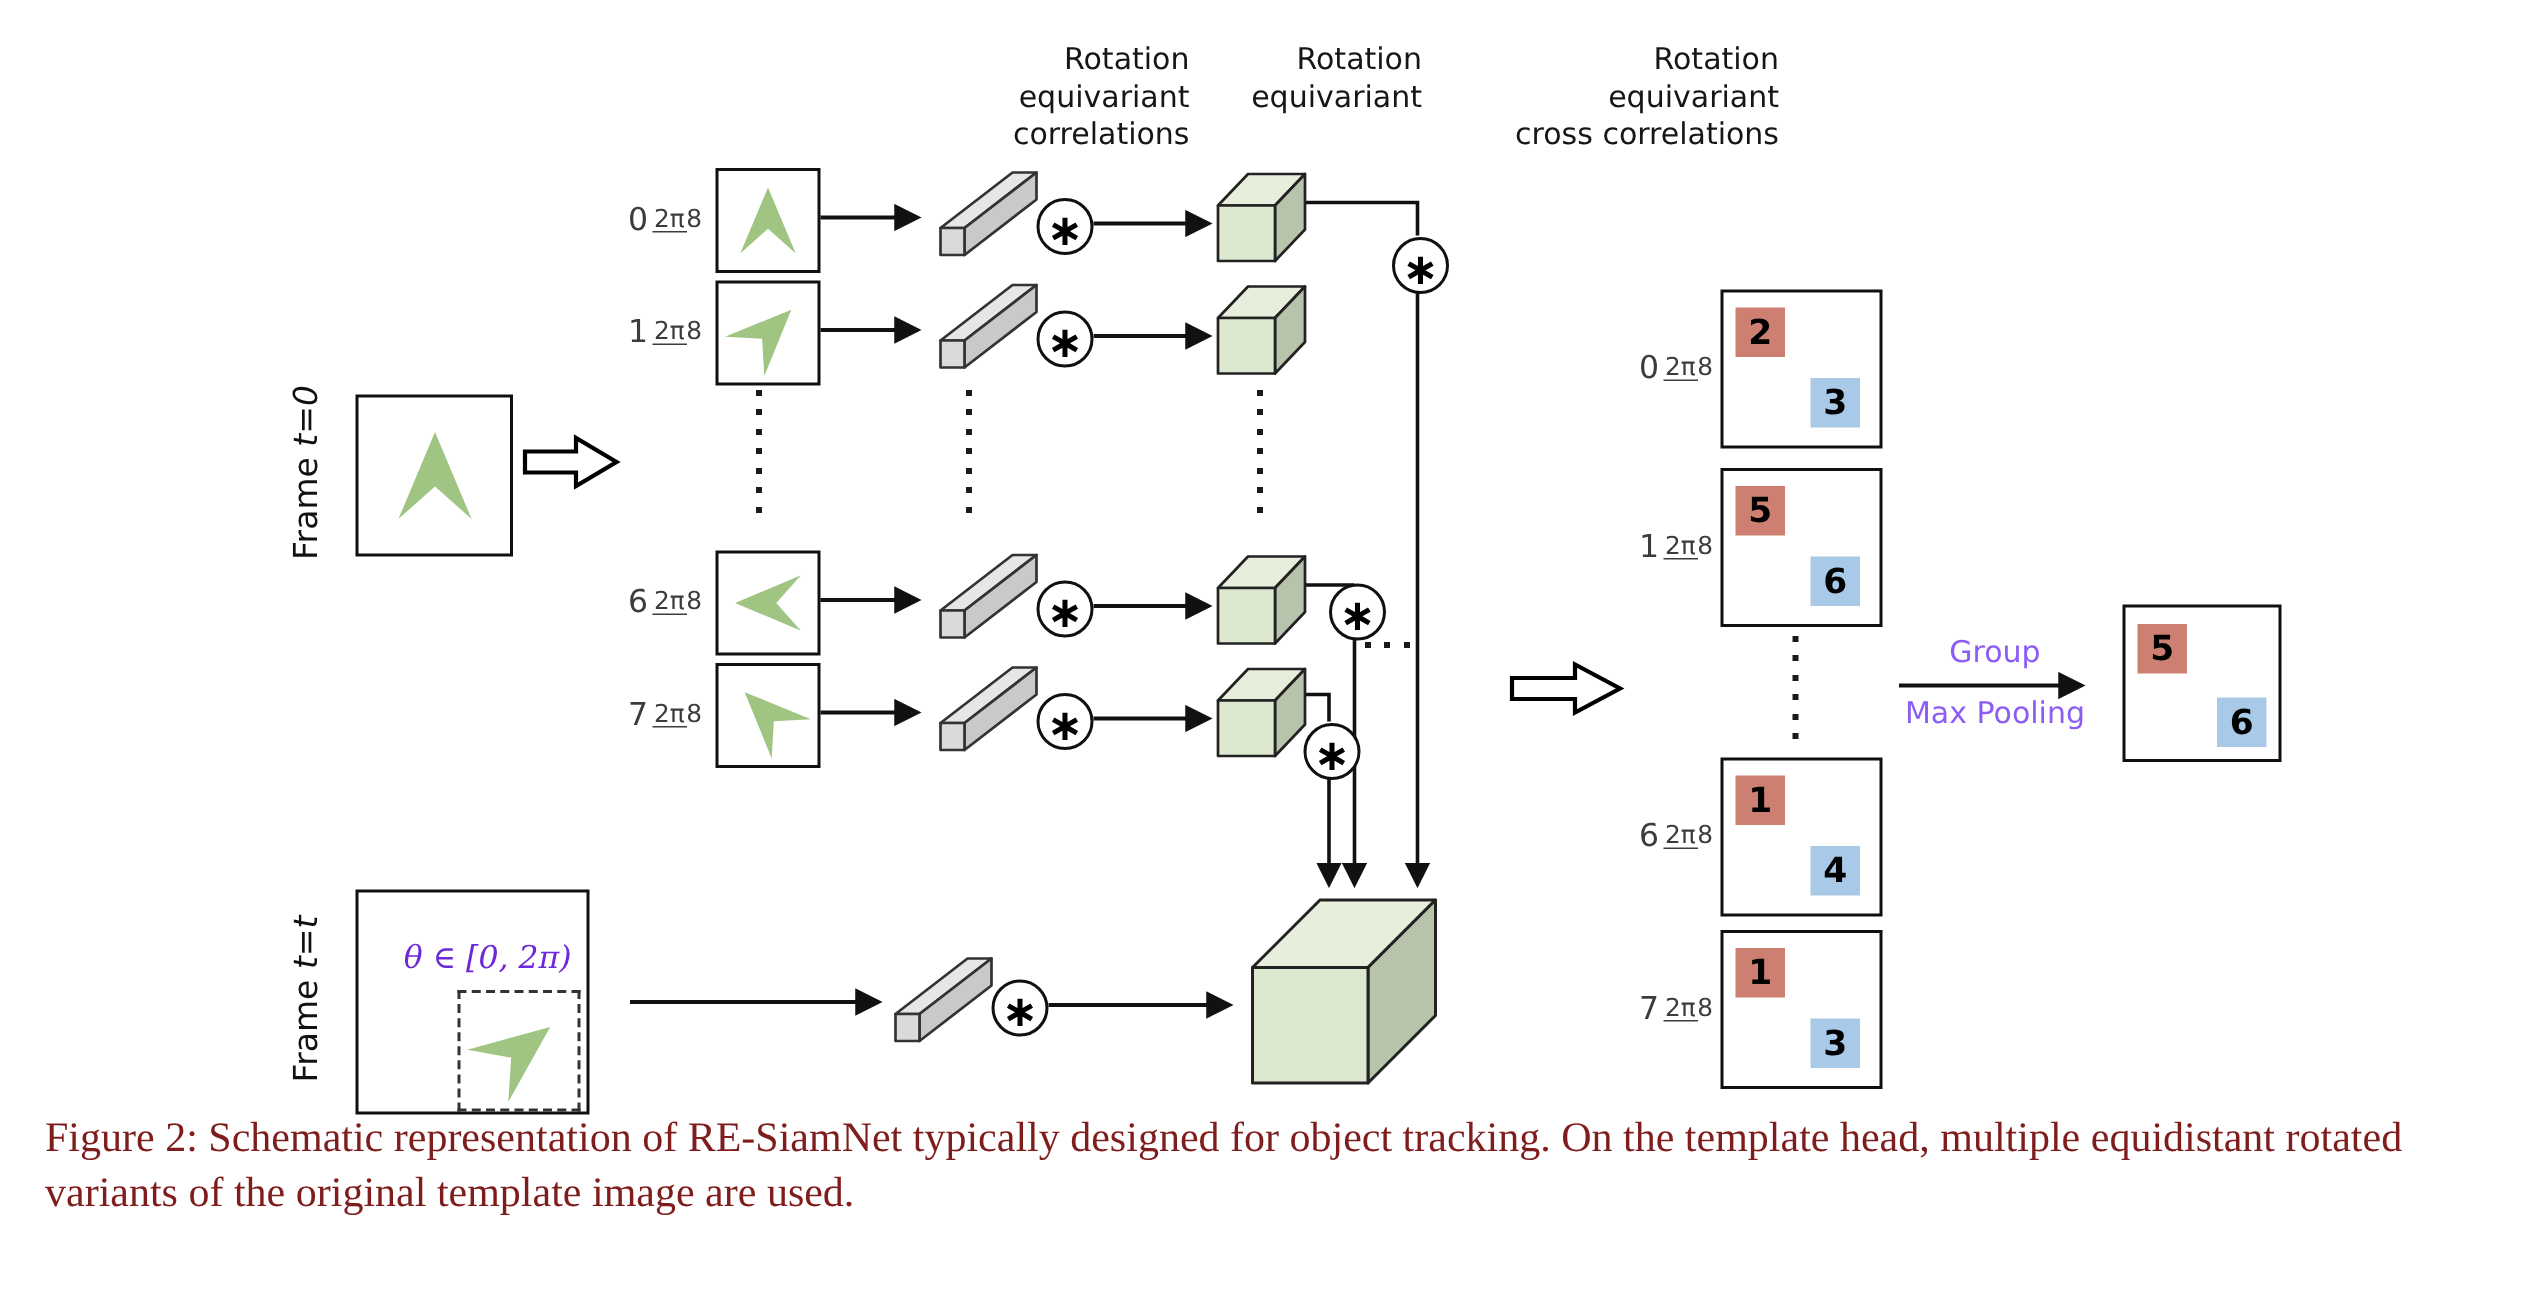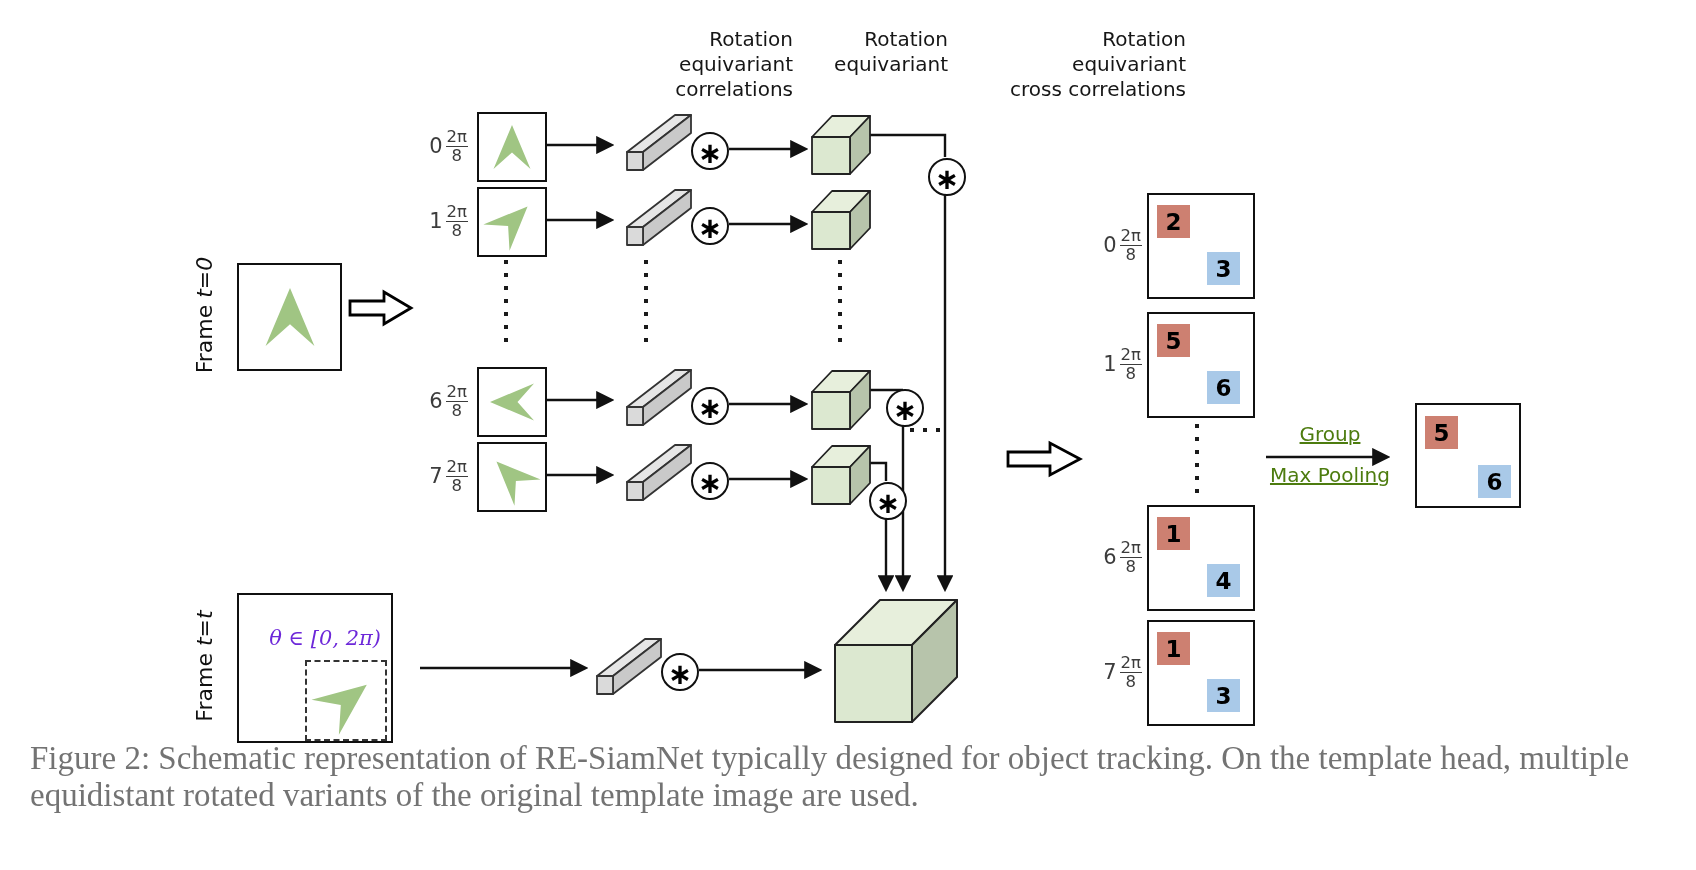--- a/index.html
+++ b/index.html
@@ -5,21 +5,21 @@
   html,body{margin:0;padding:0;background:#fff;}
   #stage{position:relative;width:1696px;height:870px;background:#fff;overflow:hidden;
          font-family:"DejaVu Sans",sans-serif;}
   .abs{position:absolute;}
   svg{display:block;}
   .hdr{position:absolute;width:260px;text-align:right;font-size:20px;line-height:25px;color:#161616;}
   .hdr span{display:block;}
   .rowlabel{position:absolute;display:flex;align-items:center;justify-content:flex-end;gap:3px;
             color:#3c3c3c;width:60px;height:54px;}
   .rowlabel .int{font-size:21px;}
-  .frac{display:inline-flex;flex-direction:column;align-items:center;font-size:16.5px;line-height:1.08;}
+  .frac{display:inline-flex;align-items:center;font-size:16.5px;line-height:1.08;}
   .frac .num{border-bottom:1.6px solid #3c3c3c;padding:0 1px;}
   .tplbox{position:absolute;border:2.6px solid #101010;background:#fff;
           display:flex;align-items:center;justify-content:center;}
   .opcircle{position:absolute;width:34px;height:34px;border:2.2px solid #101010;border-radius:50%;
             background:#fff;display:flex;align-items:center;justify-content:center;
             font-weight:bold;font-size:29px;color:#000;line-height:0;}
   .opcircle span{margin-top:3px;}
   .scorebox{position:absolute;width:104px;height:102px;border:2.6px solid #101010;background:#fff;}
   .badge{position:absolute;width:33px;height:33px;display:flex;align-items:center;justify-content:center;
          font-weight:bold;font-size:23px;color:#000;}
@@ -27,23 +27,23 @@
   .badge.blue{background:var(--score-blue,#a9c9e8);}
   .vdots{position:absolute;width:4px;background:repeating-linear-gradient(to bottom,#1a1a1a 0 4px,transparent 4px 13px);}
   .hdots{position:absolute;height:4px;background:repeating-linear-gradient(to right,#1a1a1a 0 4px,transparent 4px 13px);}
   .rotlabel{position:absolute;width:170px;height:26px;text-align:center;transform:rotate(-90deg);
             font-size:22px;color:#111;white-space:nowrap;}
   .rotlabel i{font-style:italic;}
   .theta{position:absolute;font-family:"DejaVu Serif",serif;font-style:italic;font-size:21px;color:#6d28d9;
          text-align:right;}
   .dashedbox{position:absolute;border:2px dashed #333;background:transparent;
              display:flex;align-items:center;justify-content:center;}
-  .gmp{position:absolute;width:170px;text-align:center;font-size:20px;color:#4d7c0f;text-decoration:underline;}
+  .gmp{position:absolute;width:170px;text-align:center;font-size:20px;color:#8b5cf6;}
   .caption{position:absolute;left:30px;top:740px;width:1652px;
-           font-family:"Liberation Serif",serif;font-size:33px;line-height:37px;color:#737373;}
+           font-family:"Liberation Serif",serif;font-size:28px;line-height:37px;color:#7f1d1d;}
   .dartsvg{overflow:visible;}
 </style>
 </head>
 <body>
 
 <div id="stage">
 
   <svg class="abs" style="left:0;top:0" width="1696" height="745">
     <defs>
       <marker id="ah" viewBox="0 0 10 10" refX="1" refY="5" markerWidth="7" markerHeight="7" orient="auto-start-reverse">

